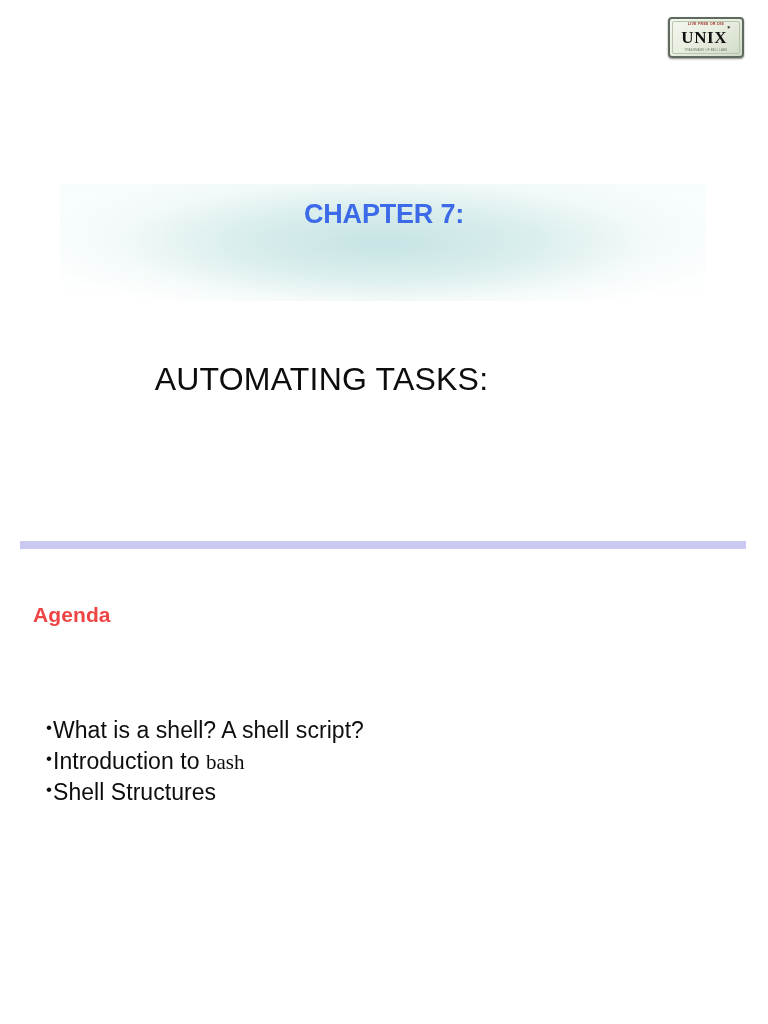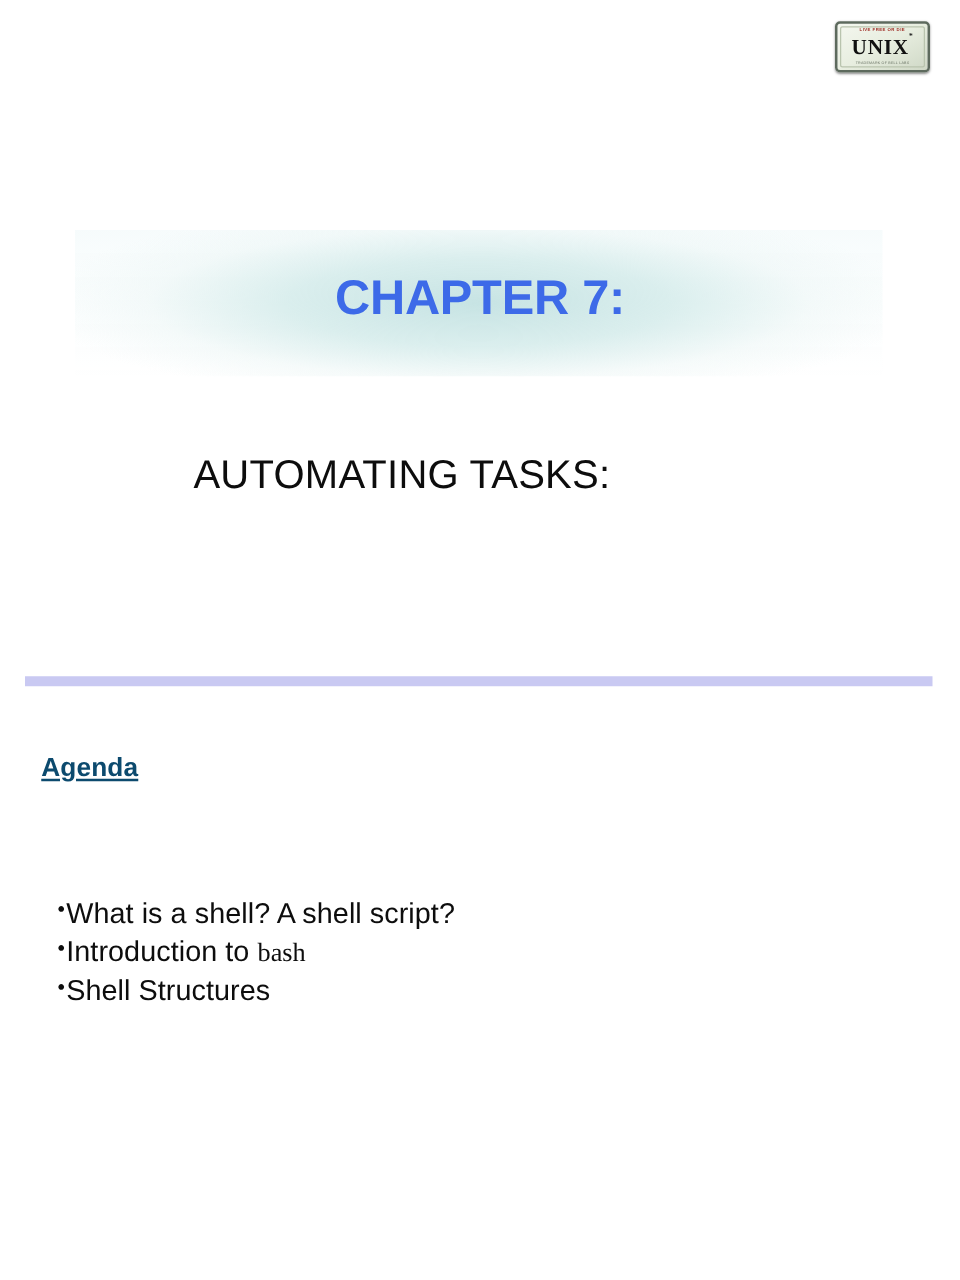--- a/index.html
+++ b/index.html
@@ -96,26 +96,25 @@
       radial-gradient(62% 78% at 50% 50%, rgba(196,226,226,.95) 0%, rgba(209,234,233,.78) 38%, rgba(232,244,243,.40) 66%, rgba(255,255,255,0) 88%),
       linear-gradient(180deg, rgba(240,249,250,.55) 0%, rgba(255,255,255,0) 100%);
     filter: blur(.2px);
   }
   .title-text {
     position: absolute;
     left: 0;
     top: 186px;
     width: 768px;
     text-align: center;
-    font-size: 39px;
+    font-size: 27px;
     font-weight: bold;
     line-height: 57px;
     letter-spacing: -0.2px;
     color: #3d6ae8;
-    margin-top: 24px;
   }
   .title-text .line2 {
     letter-spacing: -0.4px;
   }
 
   
   .subtitle {
     position: absolute;
     left: 0;
     top: 358px;
@@ -138,22 +137,21 @@
     background: #c9c9f2;
   }
 
   
   .agenda {
     position: absolute;
     left: 33px;
     top: 603px;
     font-size: 21px;
     font-weight: bold;
-    color: #0c4a6e;
-    text-decoration: underline;
+    color: #ef4444;
     text-underline-offset: 2px;
     letter-spacing: .1px;
   }
 
   
   .bullets {
     position: absolute;
     left: 46px;
     top: 715px;
     margin: 0;

